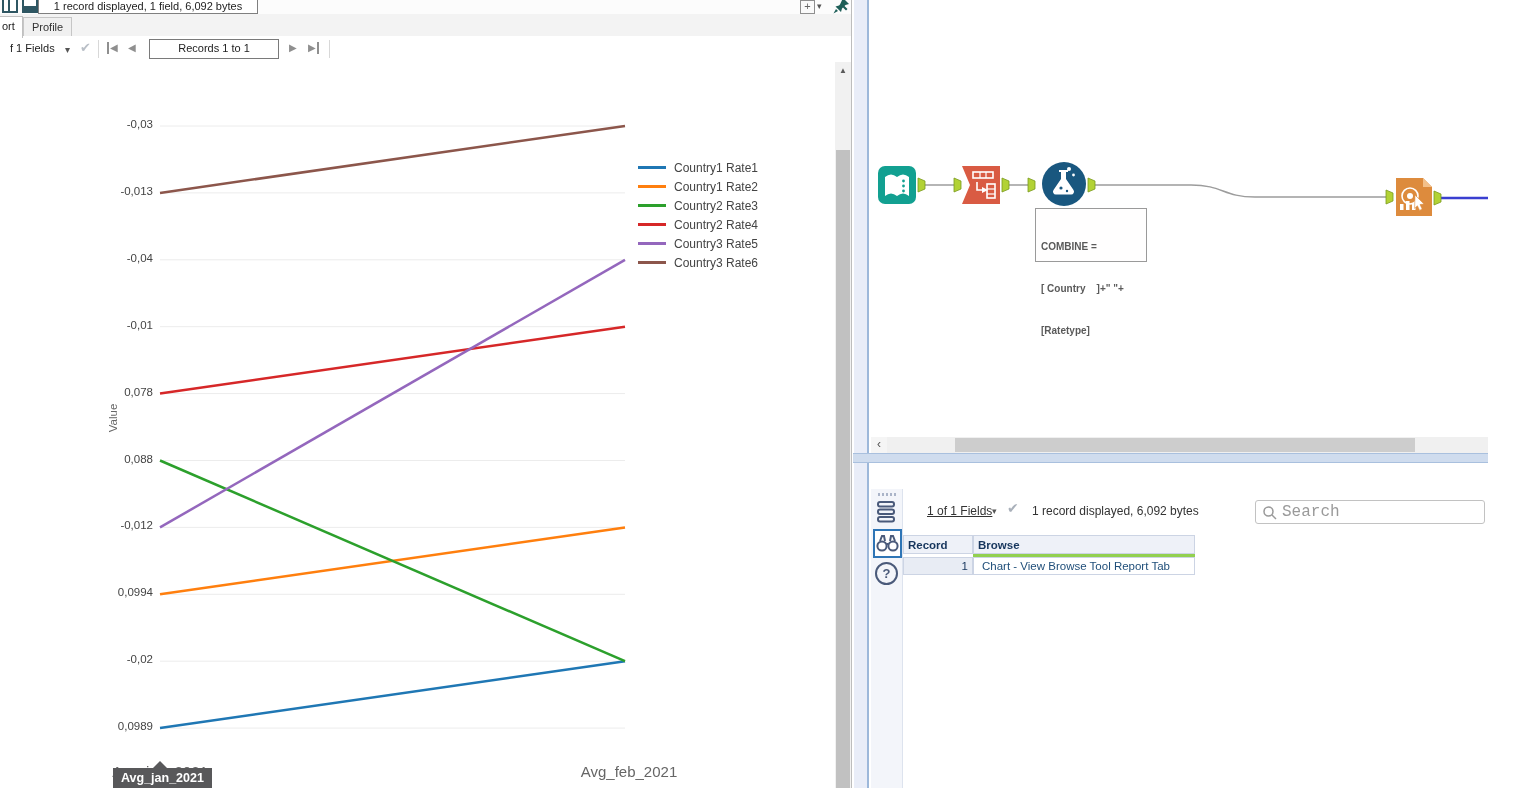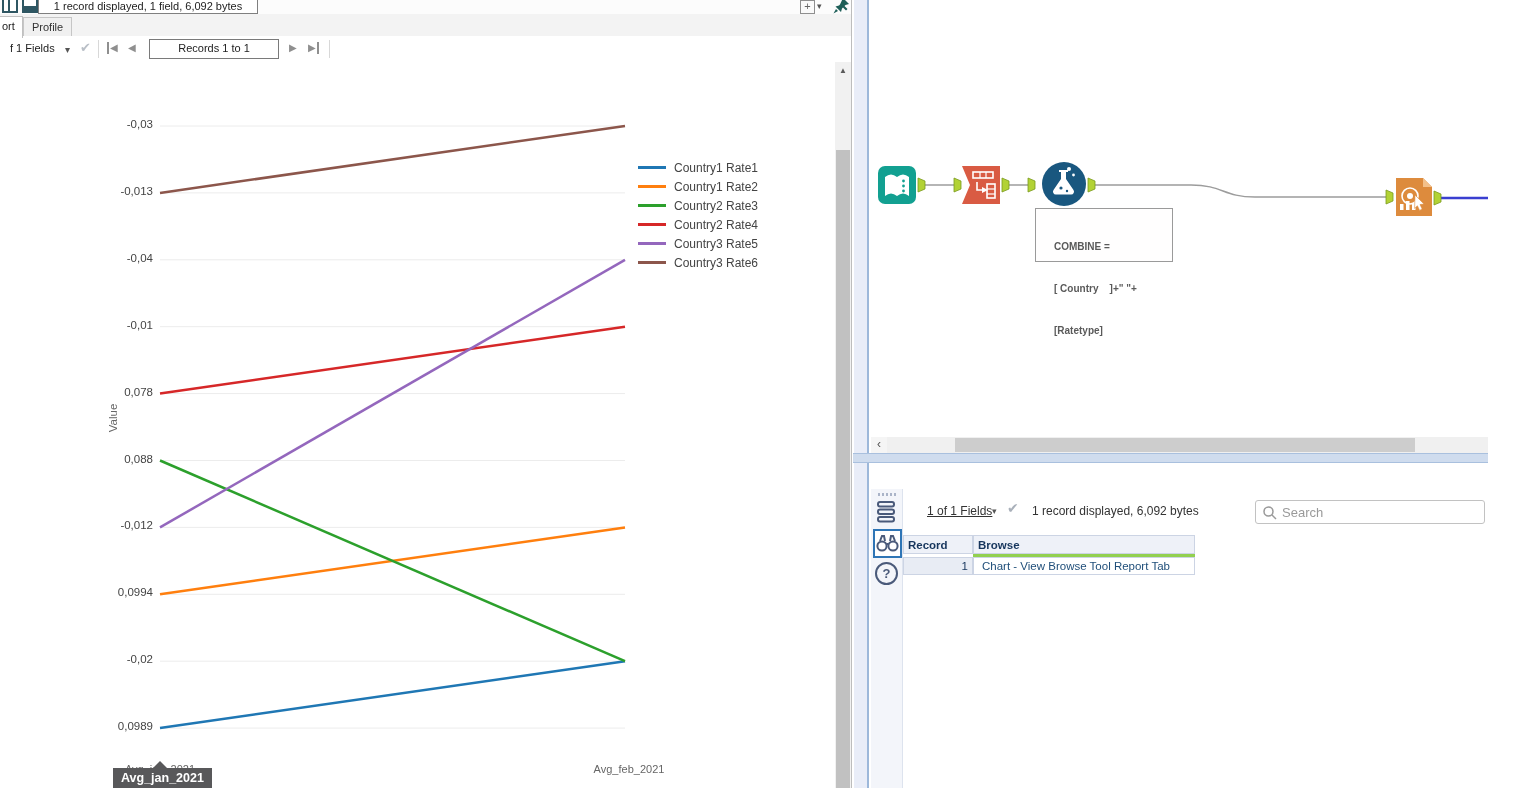--- a/index.html
+++ b/index.html
@@ -27,63 +27,63 @@
   .gico{position:absolute;color:#8f8f8f;font-size:10px;}
   .vsep{position:absolute;width:1px;height:18px;top:4px;background:#d8d8d8;}
   .navbtn{position:absolute;top:6px;color:#8f8f8f;font-size:10px;line-height:12px;}
   .bar-l{border-left:2px solid #8f8f8f;padding-left:1px;}
   .bar-r{border-right:2px solid #8f8f8f;padding-right:1px;}
   #recbox{left:141px;top:3px;width:128px;height:18px;border:1px solid #7a7a7a;font-size:11px;color:#222;text-align:center;line-height:17px;background:#fff;}
 
   
   #chart{left:0;top:62px;width:835px;height:726px;background:#fff;overflow:hidden;}
   .ytick{position:absolute;left:58px;width:95px;text-align:right;font-size:11.5px;color:#444;}
-  .xtick{position:absolute;top:701px;width:120px;text-align:center;font-size:11px;color:#666;z-index:1;}
+  .xtick{position:absolute;top:701px;width:120px;text-align:center;font-size:15px;color:#666;z-index:1;}
   #ylabel{position:absolute;left:78px;top:350px;width:70px;text-align:center;font-size:11.5px;color:#666;transform:rotate(-90deg);transform-origin:center;}
   #legend{position:absolute;left:638px;top:96px;}
   .lgrow{display:flex;align-items:center;height:19px;}
   .lgsw{display:inline-block;width:28px;height:3px;margin-right:8px;}
   .lglb{font-size:12px;color:#444;white-space:nowrap;}
   #tip{position:absolute;left:113px;top:706px;height:22px;background:#58585a;color:#fff;font-weight:bold;font-size:12.5px;padding:3px 8px 0 8px;white-space:nowrap;z-index:3;}
   #tip:before{content:"";position:absolute;top:-7px;left:40px;border:7px solid transparent;border-bottom:7px solid #58585a;border-top:none;}
 
   #lp-sb{left:835px;top:62px;width:16px;height:726px;background:#f1f1f1;}
   #lp-sb .arr{position:absolute;left:0;top:4px;width:16px;text-align:center;font-size:8px;color:#5a5a5a;}
   #lp-sb .thumb{position:absolute;left:1px;top:88px;width:14px;height:638px;background:#c1c1c1;}
 
   
   #split{left:851px;top:0;width:20px;height:788px;background:#fff;}
   #split .l1{position:absolute;left:0;top:0;width:1px;height:100%;background:#bdbdbd;}
   #split .strip{position:absolute;left:3px;top:0;width:13px;height:100%;background:#e9edf8;}
   #split .l2{position:absolute;left:16px;top:0;width:2px;height:100%;background:#9db8da;}
 
   
   #canvas{left:871px;top:0;width:659px;height:437px;background:#fff;}
-  #ann{left:164px;top:208px;width:100px;height:46px;padding:3px 18px;border:1px solid #9a9a9a;background:#fffefe;font-size:10px;font-weight:bold;color:#5a5a5a;line-height:1.4;white-space:pre;}
+  #ann{left:164px;top:208px;width:100px;height:46px;padding:3px 5px;border:1px solid #9a9a9a;background:#fffefe;font-size:10px;font-weight:bold;color:#5a5a5a;line-height:1.4;white-space:pre;}
 
   #hsb{left:871px;top:437px;width:659px;height:16px;background:#f0f0f0;}
   #hsb .arr{position:absolute;left:0;top:0;width:16px;height:16px;text-align:center;font-size:12px;line-height:15px;color:#555;background:#f5f5f5;}
   #hsb .thumb{position:absolute;left:84px;top:1px;width:460px;height:14px;background:#cdcdcd;}
 
   #band{left:853px;top:453px;width:677px;height:8px;background:#cfdcee;border-top:1px solid #a9c0de;border-bottom:1px solid #a9c0de;}
 
   #rhdr{left:871px;top:462px;width:658px;height:26px;background:#fafafa;border:1px solid #c5c5c5;}
   #rhdr span{position:absolute;left:8px;top:0;line-height:25px;font-size:11.5px;color:#555;}
 
   #rbody{left:871px;top:489px;width:659px;height:299px;background:#fff;}
   #strip{position:absolute;left:0;top:0;width:31px;height:299px;background:#f3f5fa;border-right:1px solid #dde3ee;}
   #grip{position:absolute;left:7px;top:4px;width:18px;height:3px;background:repeating-linear-gradient(90deg,#aab4c8 0 2px,transparent 2px 4px);}
   #listico{position:absolute;left:5px;top:11px;}
   #binocbox{position:absolute;left:2px;top:40px;width:25px;height:25px;border:2px solid #2e75b6;background:#fff;}
   #qico{position:absolute;left:4px;top:73px;width:19px;height:19px;border:2px solid #4a5a7a;border-radius:50%;color:#4a5a7a;font-weight:bold;font-size:13px;text-align:center;line-height:19px;}
 
   .rtxt{position:absolute;font-size:12px;color:#333;white-space:nowrap;}
   #rcheck{position:absolute;left:136px;top:11px;font-size:14px;color:#a9b0ba;}
   #searchbox{position:absolute;left:384px;top:11px;width:228px;height:22px;border:1px solid #c2c2c2;border-radius:3px;background:#fff;}
-  #searchbox input{position:absolute;left:24px;top:1px;width:198px;height:18px;border:none;outline:none;font-size:13px;color:#333;font-family:Liberation Sans, sans-serif;}
+  #searchbox input{position:absolute;left:24px;top:1px;width:198px;height:18px;border:none;outline:none;font-size:16px;color:#333;font-family:Liberation Mono, monospace;}
   #searchbox input::placeholder{color:#9a9a9a;}
   #rsep{position:absolute;left:626px;top:10px;width:1px;height:23px;background:#d5d5d5;}
 
   #rtable{position:absolute;left:32px;top:46px;}
   .hcell{position:absolute;height:19px;background:#eef1f8;border:1px solid #ccd4e4;font-size:11.5px;font-weight:bold;color:#17365d;line-height:18px;padding-left:4px;box-sizing:border-box;}
   #greenline{position:absolute;left:70px;top:19px;width:222px;height:3px;background:#92d050;}
   .dcell{position:absolute;top:22px;height:18px;border:1px solid #ccd4e4;font-size:11.5px;line-height:17px;box-sizing:border-box;}
   #c-rec{left:0;width:70px;background:#e8ecf4;color:#17365d;text-align:right;padding-right:4px;}
   #c-chart{left:70px;width:222px;background:#fff;color:#1f4e79;padding-left:8px;}
 </style>

